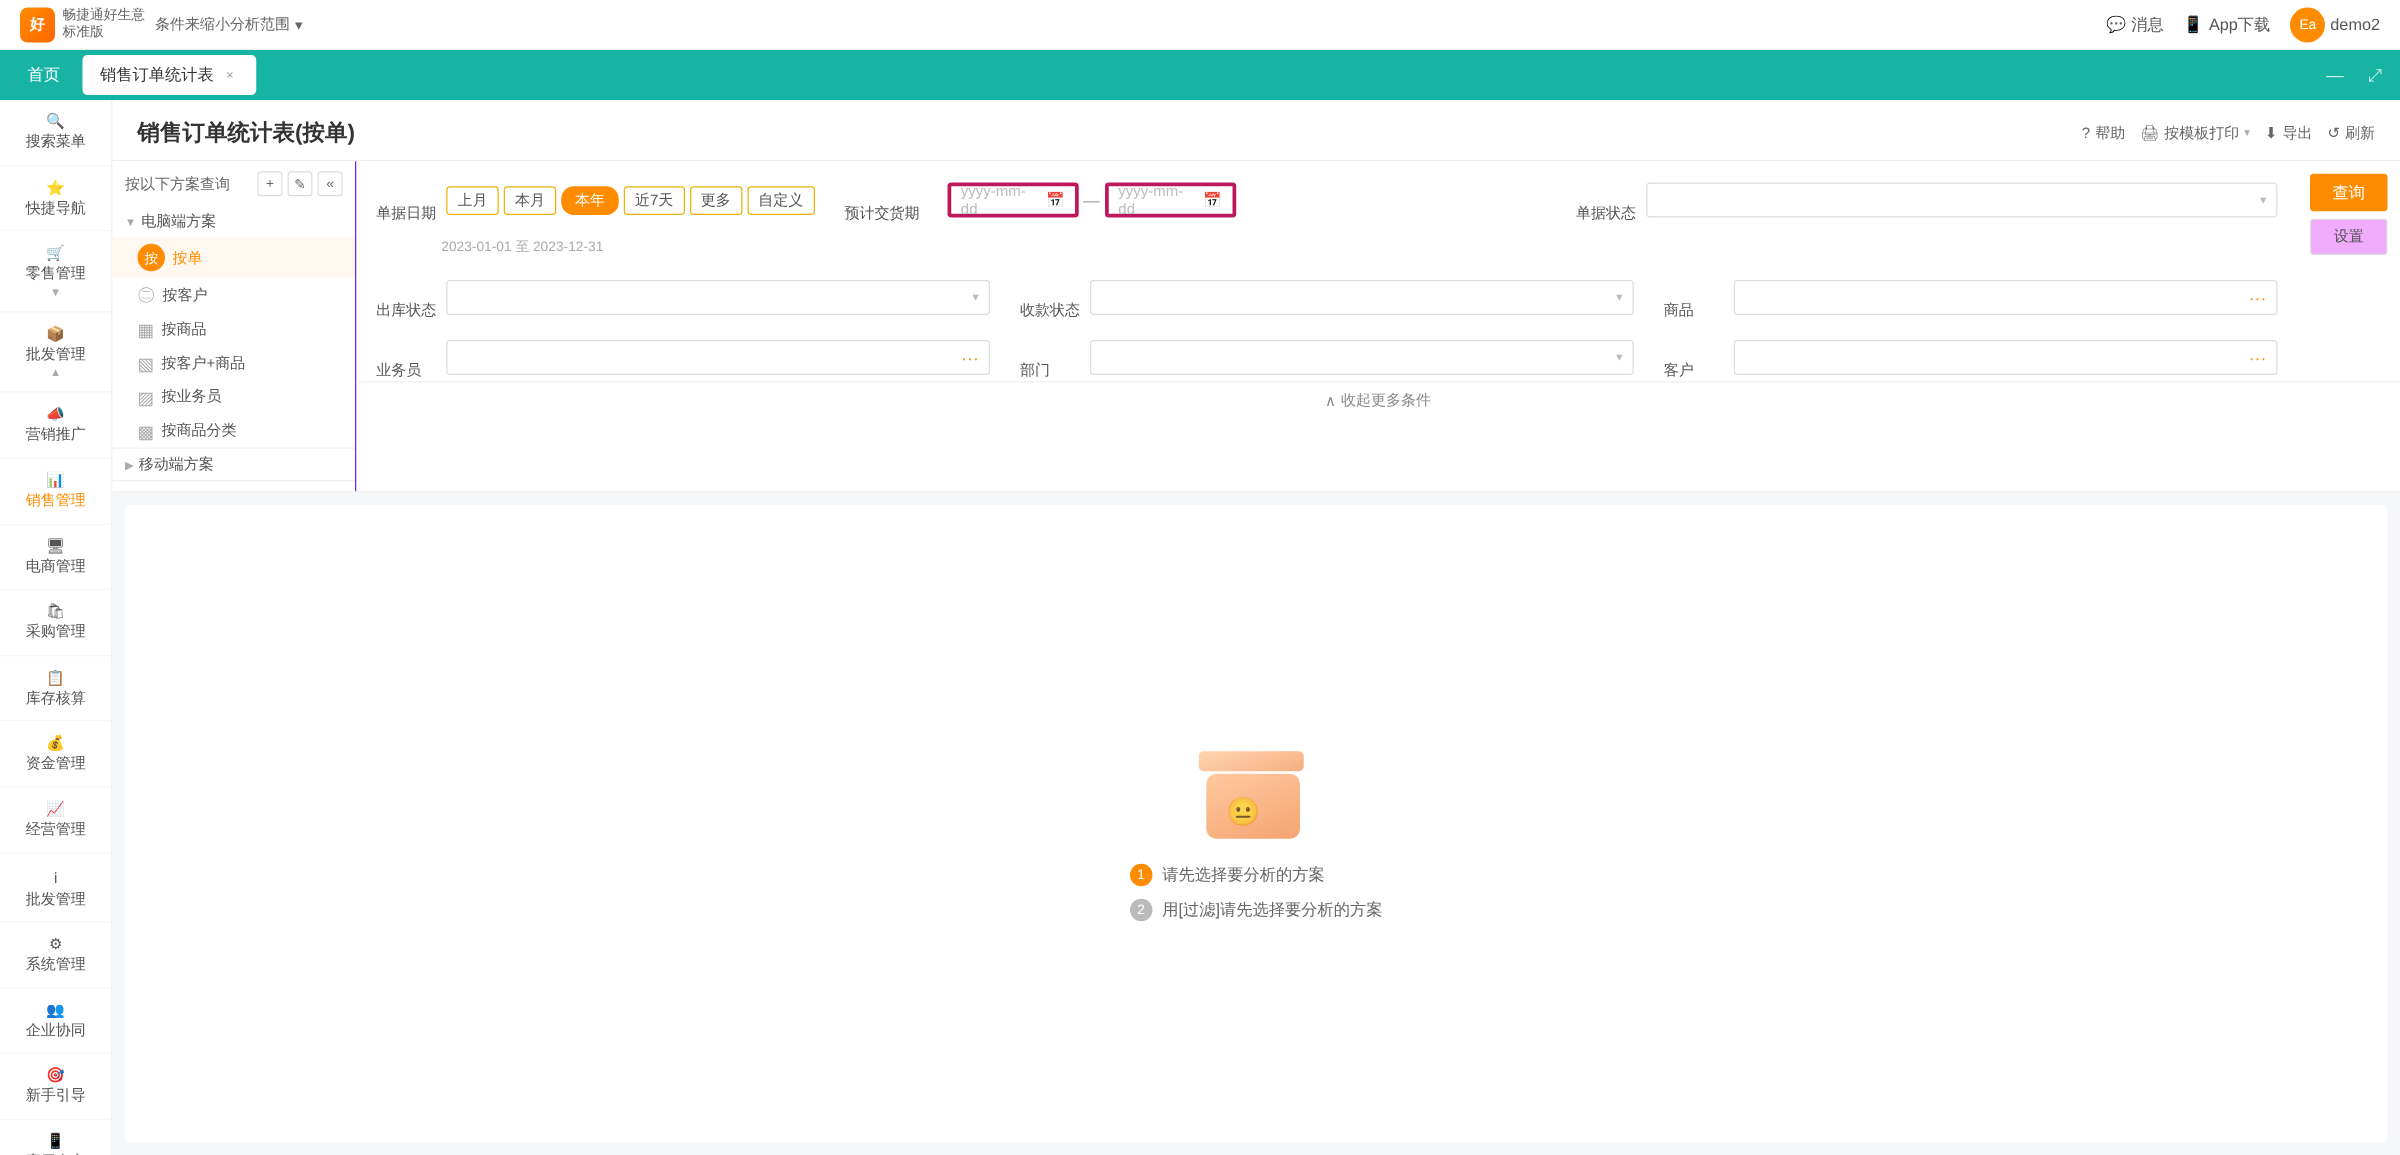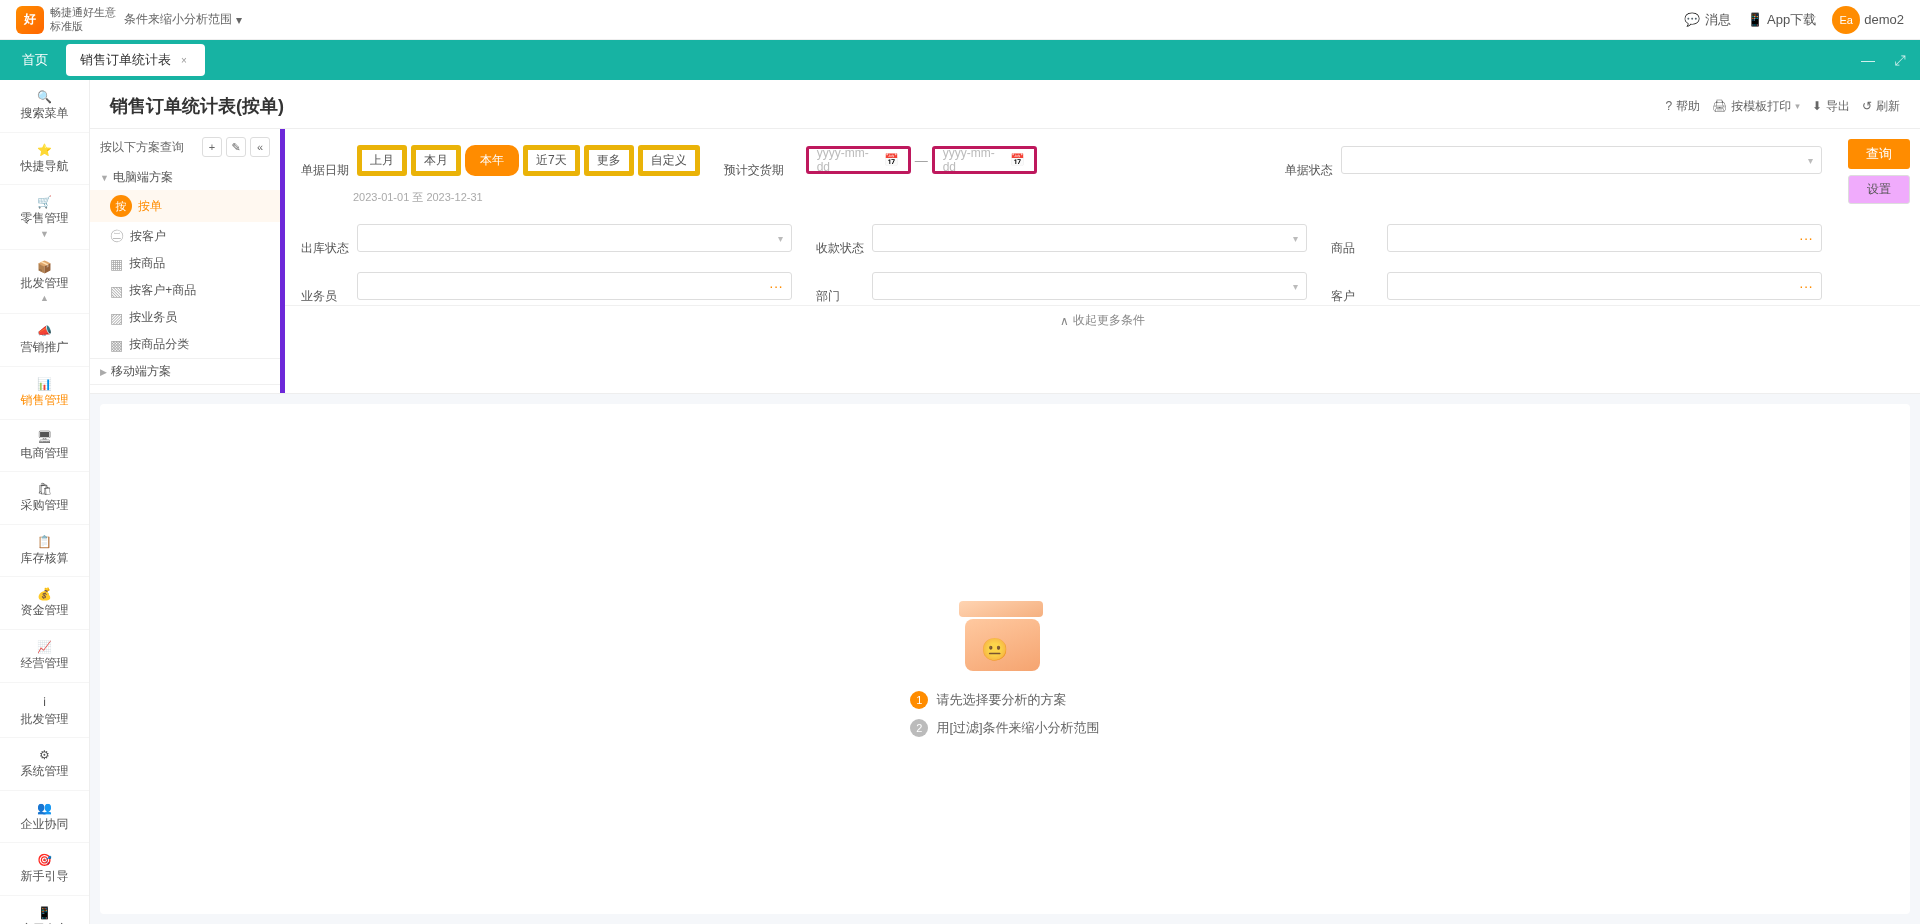--- a/index.html
+++ b/index.html
@@ -52,32 +52,32 @@
 
     .sidebar-nav { overflow-y: auto; flex: 1; }
 
     .entire-filter { background: #fff; border-bottom: 1px solid #eee; flex-shrink: 0; }
     
     .sidebar-group { border-bottom: 1px solid #f0f0f0; }
     .sidebar-sub-item { padding: 5px 10px 5px 20px; font-size: 12px; color: #555; cursor: pointer; display: flex; align-items: center; gap: 6px; }
     .active-dot { width: 28px; height: 28px; background: #ff8c00; border-radius: 50%; display: flex; align-items: center; justify-content: center; color: #fff; font-size: 12px; }
 
     .filter-wrap-inner { display: flex; flex-direction: row; width: 100%; }
-    .scheme-side { width: 195px; border-right: 5px solid #6d28d9; padding: 8px 0; flex-shrink: 0; background: #fff; }
+    .scheme-side { width: 195px; border-right: 1px solid #6d28d9; padding: 8px 0; flex-shrink: 0; background: #fff; }
     .right-side { flex: 1; display: flex; flex-direction: column; }
     .right-filter-rows { padding: 12px 16px 0 16px; display: flex; flex-direction: column; gap: 10px; flex: 1; }
     .right-filter-row { display: flex; align-items: center; gap: 8px; }
     .filter-seg { display: flex; align-items: center; gap: 6px; min-width: 0; }
     .filter-seg-label { font-size: 12px; color: #555; white-space: nowrap; min-width: 50px; margin-top: 21px; }
     .seg-input { border: 1px solid #ddd; border-radius: 3px; height: 28px; padding: 0 8px; font-size: 12px; flex: 1; min-width: 0; background: #fff; display: flex; align-items: center; justify-content: space-between; cursor: pointer; color: #555; }
     .seg-arrow { color: #bbb; font-size: 10px; }
     .seg-dots { color: #ff8c00; font-size: 14px; cursor: pointer; margin-left: 2px; }
     
     .date-btns { display: flex; gap: 4px; align-items: center; }
-    .date-quick-btn { padding: 2px 8px; border: 5px solid #eab308; border-radius: 3px; font-size: 12px; color: #555; cursor: pointer; background: #fff; }
+    .date-quick-btn { padding: 2px 8px; border: 1px solid #eab308; border-radius: 3px; font-size: 12px; color: #555; cursor: pointer; background: #fff; }
     .date-quick-btn.active { background: #ff8c00; color: #fff; border-color: #ff8c00; border-radius: 10px; padding: 2px 10px; }
     
     .date-range-inputs { display: flex; align-items: center; gap: 4px; margin-left: 6px; }
     .date-range-input { border: 3px solid #be185d; border-radius: 3px; height: 28px; padding: 0 8px; font-size: 12px; color: #bbb; width: 105px; background: #fff; display: flex; align-items: center; gap: 4px; }
     .date-range-dash { color: #999; }
     
     .collapse-row { display: flex; align-items: center; justify-content: center; padding: 6px; cursor: pointer; font-size: 12px; color: #888; gap: 4px; border-top: 1px solid #f0f0f0; }
     
     .right-actions { display: flex; flex-direction: column; gap: 6px; padding: 10px; flex-shrink: 0; justify-content: flex-start; }
     
@@ -423,20 +423,20 @@
             <div style="position:absolute;bottom:8px;left:36px;font-size:22px;opacity:0.7;">😐</div>
           </div>
         </div>
         <div class="empty-tips">
           <div class="empty-tip">
             <div class="tip-badge badge-orange">1</div>
             <span>请先选择要分析的方案</span>
           </div>
           <div class="empty-tip">
             <div class="tip-badge badge-gray">2</div>
-            <span>用[过滤]条件来缩小分析范围</span>
+            <span>用[过滤]请先选择要分析的方案</span>
           </div>
         </div>
       </div>
     </div>
 
   </div>
 </div>
 
 </body></html>

